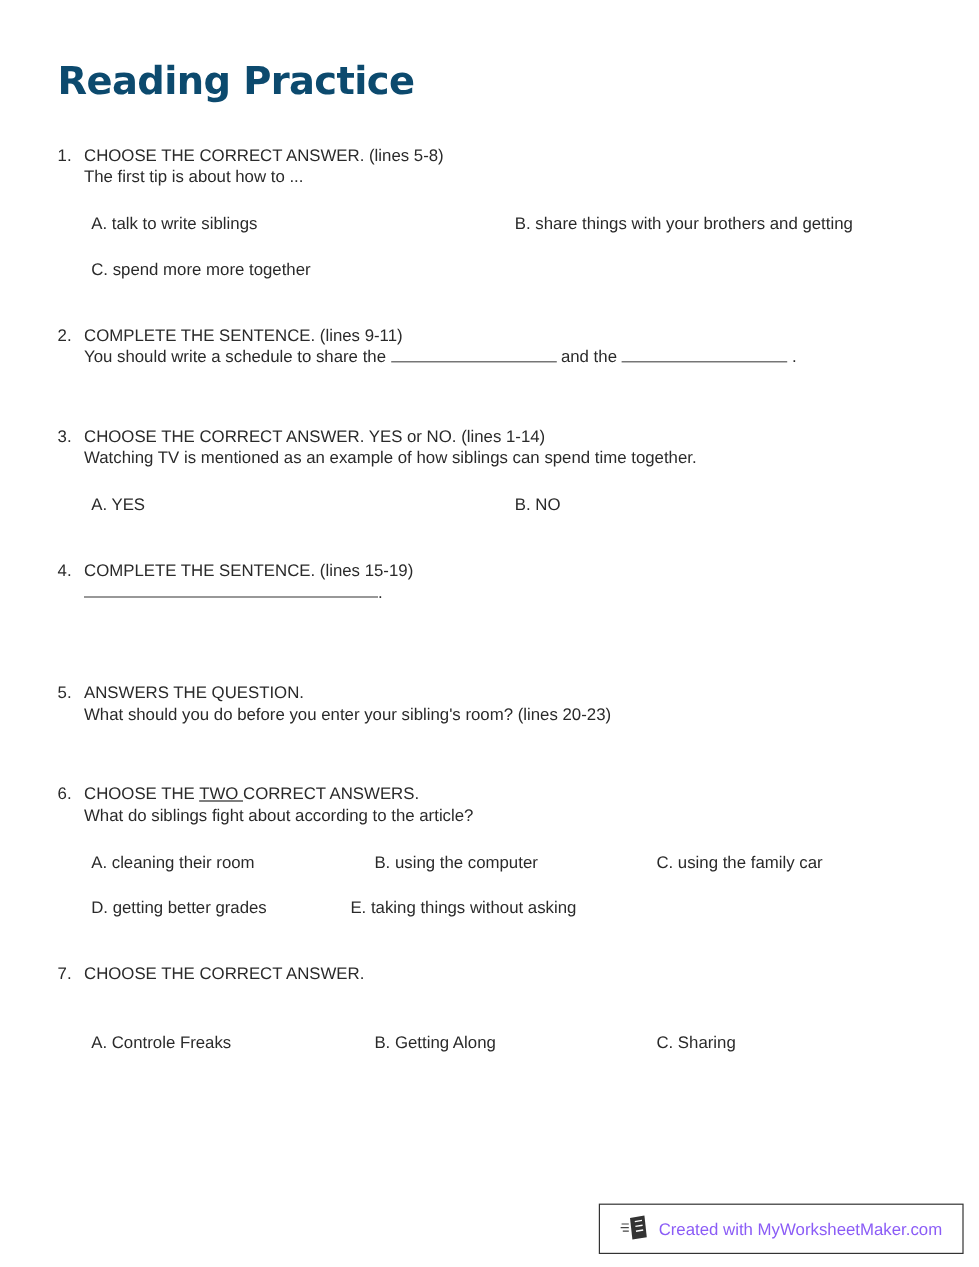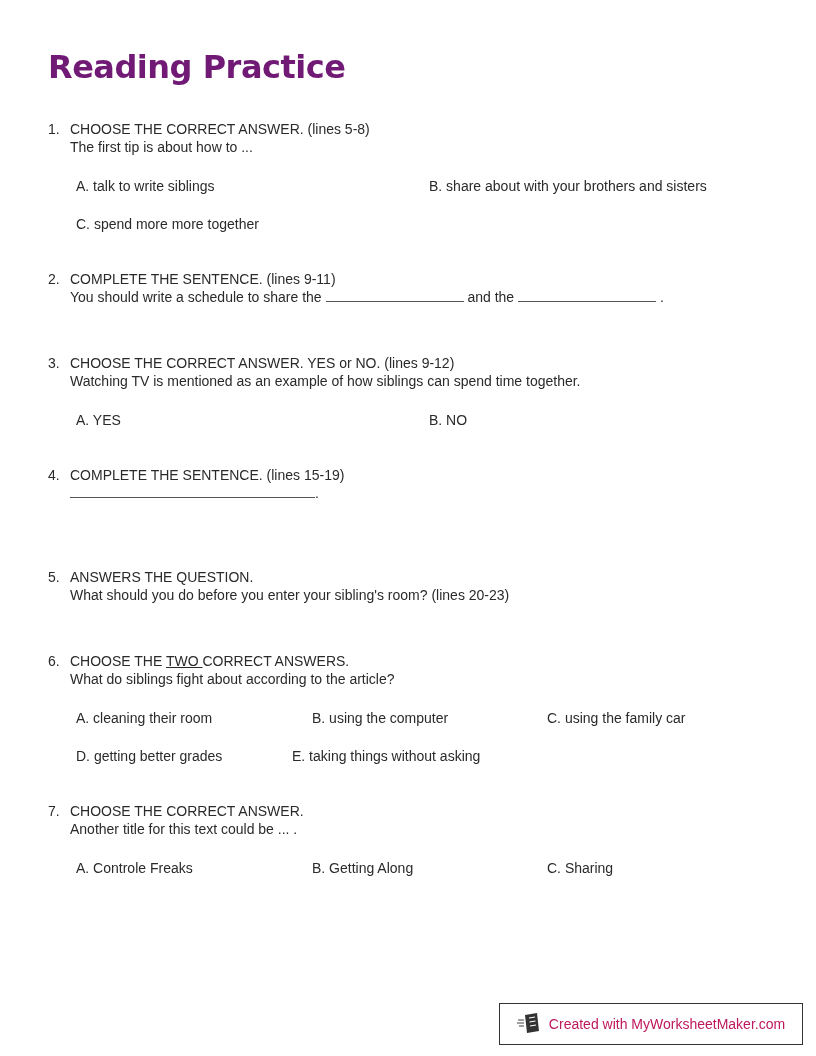--- a/index.html
+++ b/index.html
@@ -3,65 +3,65 @@
 <meta charset="utf-8">
 <style>
   html, body { margin: 0; padding: 0; background: #ffffff; }
   body {
     width: 816px; height: 1056px; position: relative; overflow: hidden;
     font-family: "Liberation Sans", "DejaVu Sans", sans-serif;
     color: #2a2a2a;
   }
   .title {
     position: absolute; left: 48px; top: 48px;
-    font-size: 32px; font-weight: bold; color: #701a75; margin: 0;
+    font-size: 32px; font-weight: bold; color: #0c4a6e; margin: 0;
     font-family: "DejaVu Sans", sans-serif; letter-spacing: -0.5px;
   }
   .q { position: absolute; left: 48px; width: 730px; font-size: 14px; line-height: 18px; }
   .q .num { position: absolute; left: 0; top: 0; width: 20px; }
   .q .line { margin-left: 22px; white-space: nowrap; }
   .opt { position: absolute; font-size: 14px; white-space: nowrap; }
   .blank { display: inline-block; border-bottom: 1px solid #555; vertical-align: baseline; height: 12px; }
   .u { text-decoration: underline; }
   .badge {
     position: absolute; left: 499px; top: 1003px; width: 304px; height: 42px;
     border: 1.5px solid #333; box-sizing: border-box;
     display: flex; align-items: center; justify-content: center; gap: 8px;
-    font-size: 14px; color: #be185d;
+    font-size: 14px; color: #8b5cf6;
   }
 </style>
 </head>
 <body>
 
 <h1 class="title">Reading Practice</h1>
 
 <div class="q" style="top:120px">
   <span class="num">1.</span>
   <div class="line">CHOOSE THE CORRECT ANSWER. (lines 5-8)</div>
   <div class="line">The first tip is about how to ...</div>
 </div>
 <div class="opt" style="left:76px;top:178px">A. talk to write siblings</div>
-<div class="opt" style="left:429px;top:178px">B. share about with your brothers and sisters</div>
+<div class="opt" style="left:429px;top:178px">B. share things with your brothers and getting</div>
 <div class="opt" style="left:76px;top:216px">C. spend more more together</div>
 
 <div class="q" style="top:270px">
   <span class="num">2.</span>
   <div class="line">COMPLETE THE SENTENCE. (lines 9-11)</div>
   <div class="line">
     <span>You should write a schedule to share the</span>
     <span class="blank" style="width:138px"></span>
     <span>and the</span>
     <span class="blank" style="width:138px"></span>
     <span>.</span>
   </div>
 </div>
 
 <div class="q" style="top:354px">
   <span class="num">3.</span>
-  <div class="line">CHOOSE THE CORRECT ANSWER. YES or NO. (lines 9-12)</div>
+  <div class="line">CHOOSE THE CORRECT ANSWER. YES or NO. (lines 1-14)</div>
   <div class="line">Watching TV is mentioned as an example of how siblings can spend time together.</div>
 </div>
 <div class="opt" style="left:76px;top:412px">A. YES</div>
 <div class="opt" style="left:429px;top:412px">B. NO</div>
 
 <div class="q" style="top:466px">
   <span class="num">4.</span>
   <div class="line">COMPLETE THE SENTENCE. (lines 15-19)</div>
   <div class="line">
     <span class="blank" style="width:245px"></span><span>.</span>
@@ -81,21 +81,20 @@
 </div>
 <div class="opt" style="left:76px;top:710px">A. cleaning their room</div>
 <div class="opt" style="left:312px;top:710px">B. using the computer</div>
 <div class="opt" style="left:547px;top:710px">C. using the family car</div>
 <div class="opt" style="left:76px;top:748px">D. getting better grades</div>
 <div class="opt" style="left:292px;top:748px">E. taking things without asking</div>
 
 <div class="q" style="top:802px">
   <span class="num">7.</span>
   <div class="line">CHOOSE THE CORRECT ANSWER.</div>
-  <div class="line">Another title for this text could be ... .</div>
 </div>
 <div class="opt" style="left:76px;top:860px">A. Controle Freaks</div>
 <div class="opt" style="left:312px;top:860px">B. Getting Along</div>
 <div class="opt" style="left:547px;top:860px">C. Sharing</div>
 
 <div class="badge">
   <span>
     <svg width="24" height="22" viewBox="0 0 24 22">
       <line x1="1" y1="8" x2="7" y2="8" stroke="#444" stroke-width="1"></line>
       <line x1="0" y1="11" x2="7" y2="11" stroke="#444" stroke-width="1"></line>

